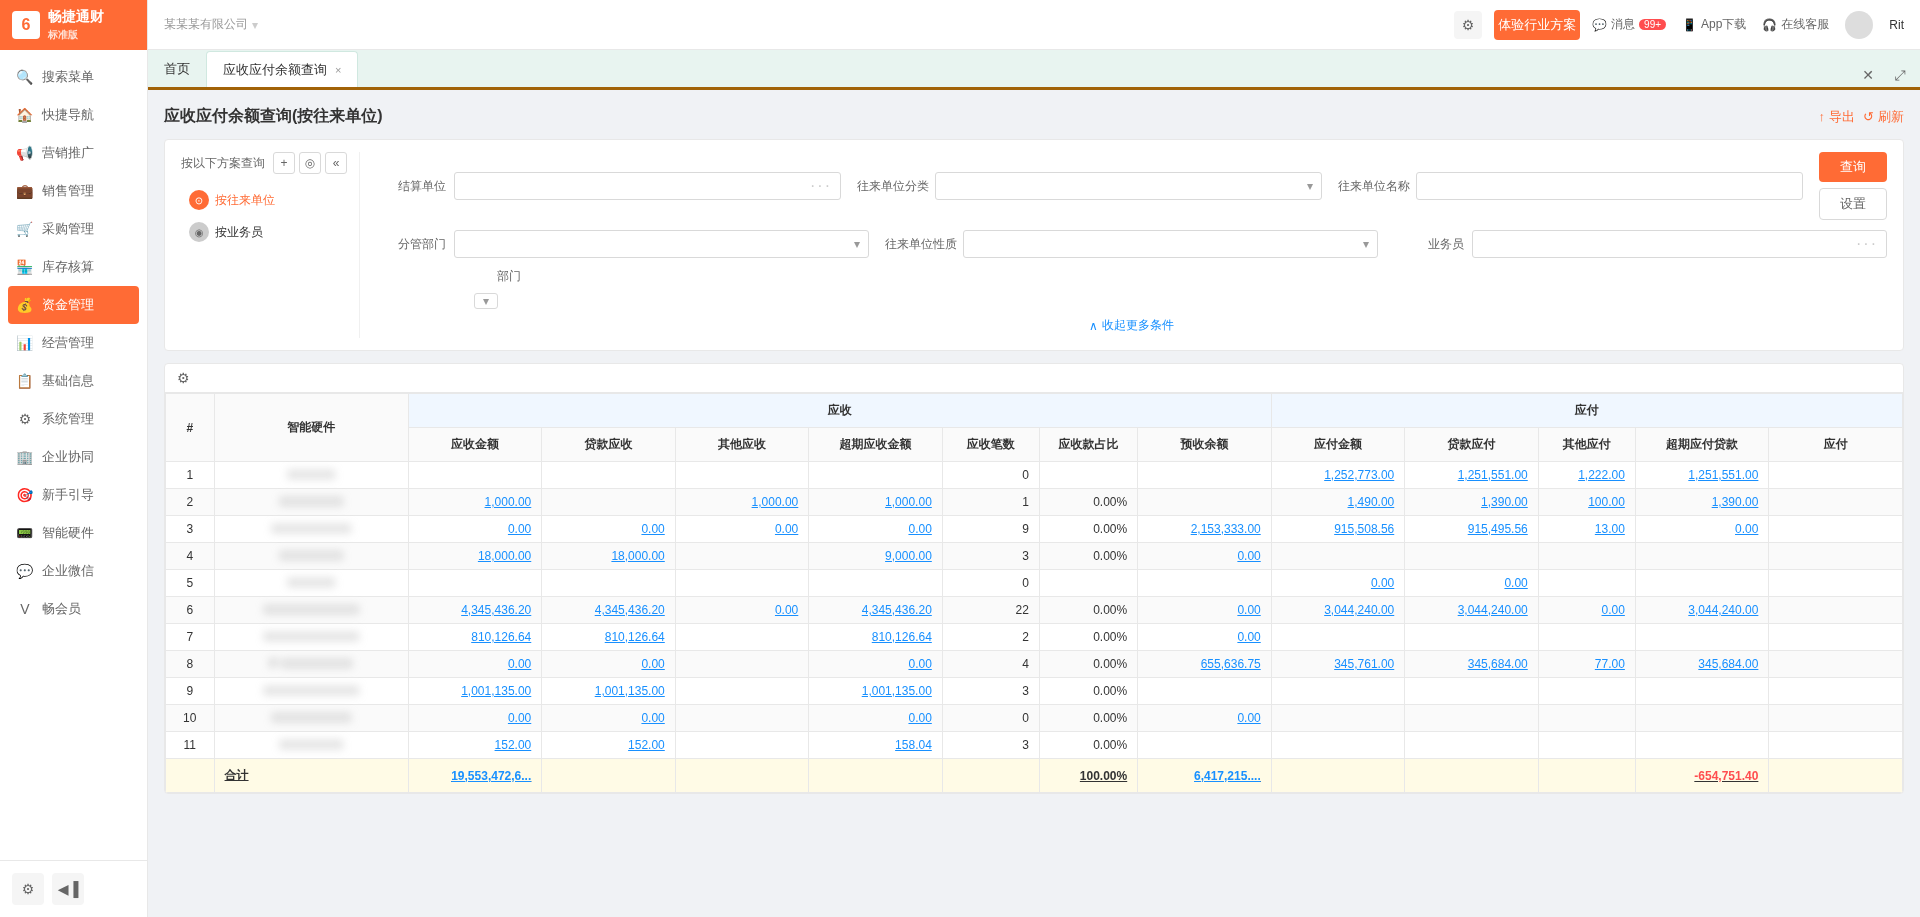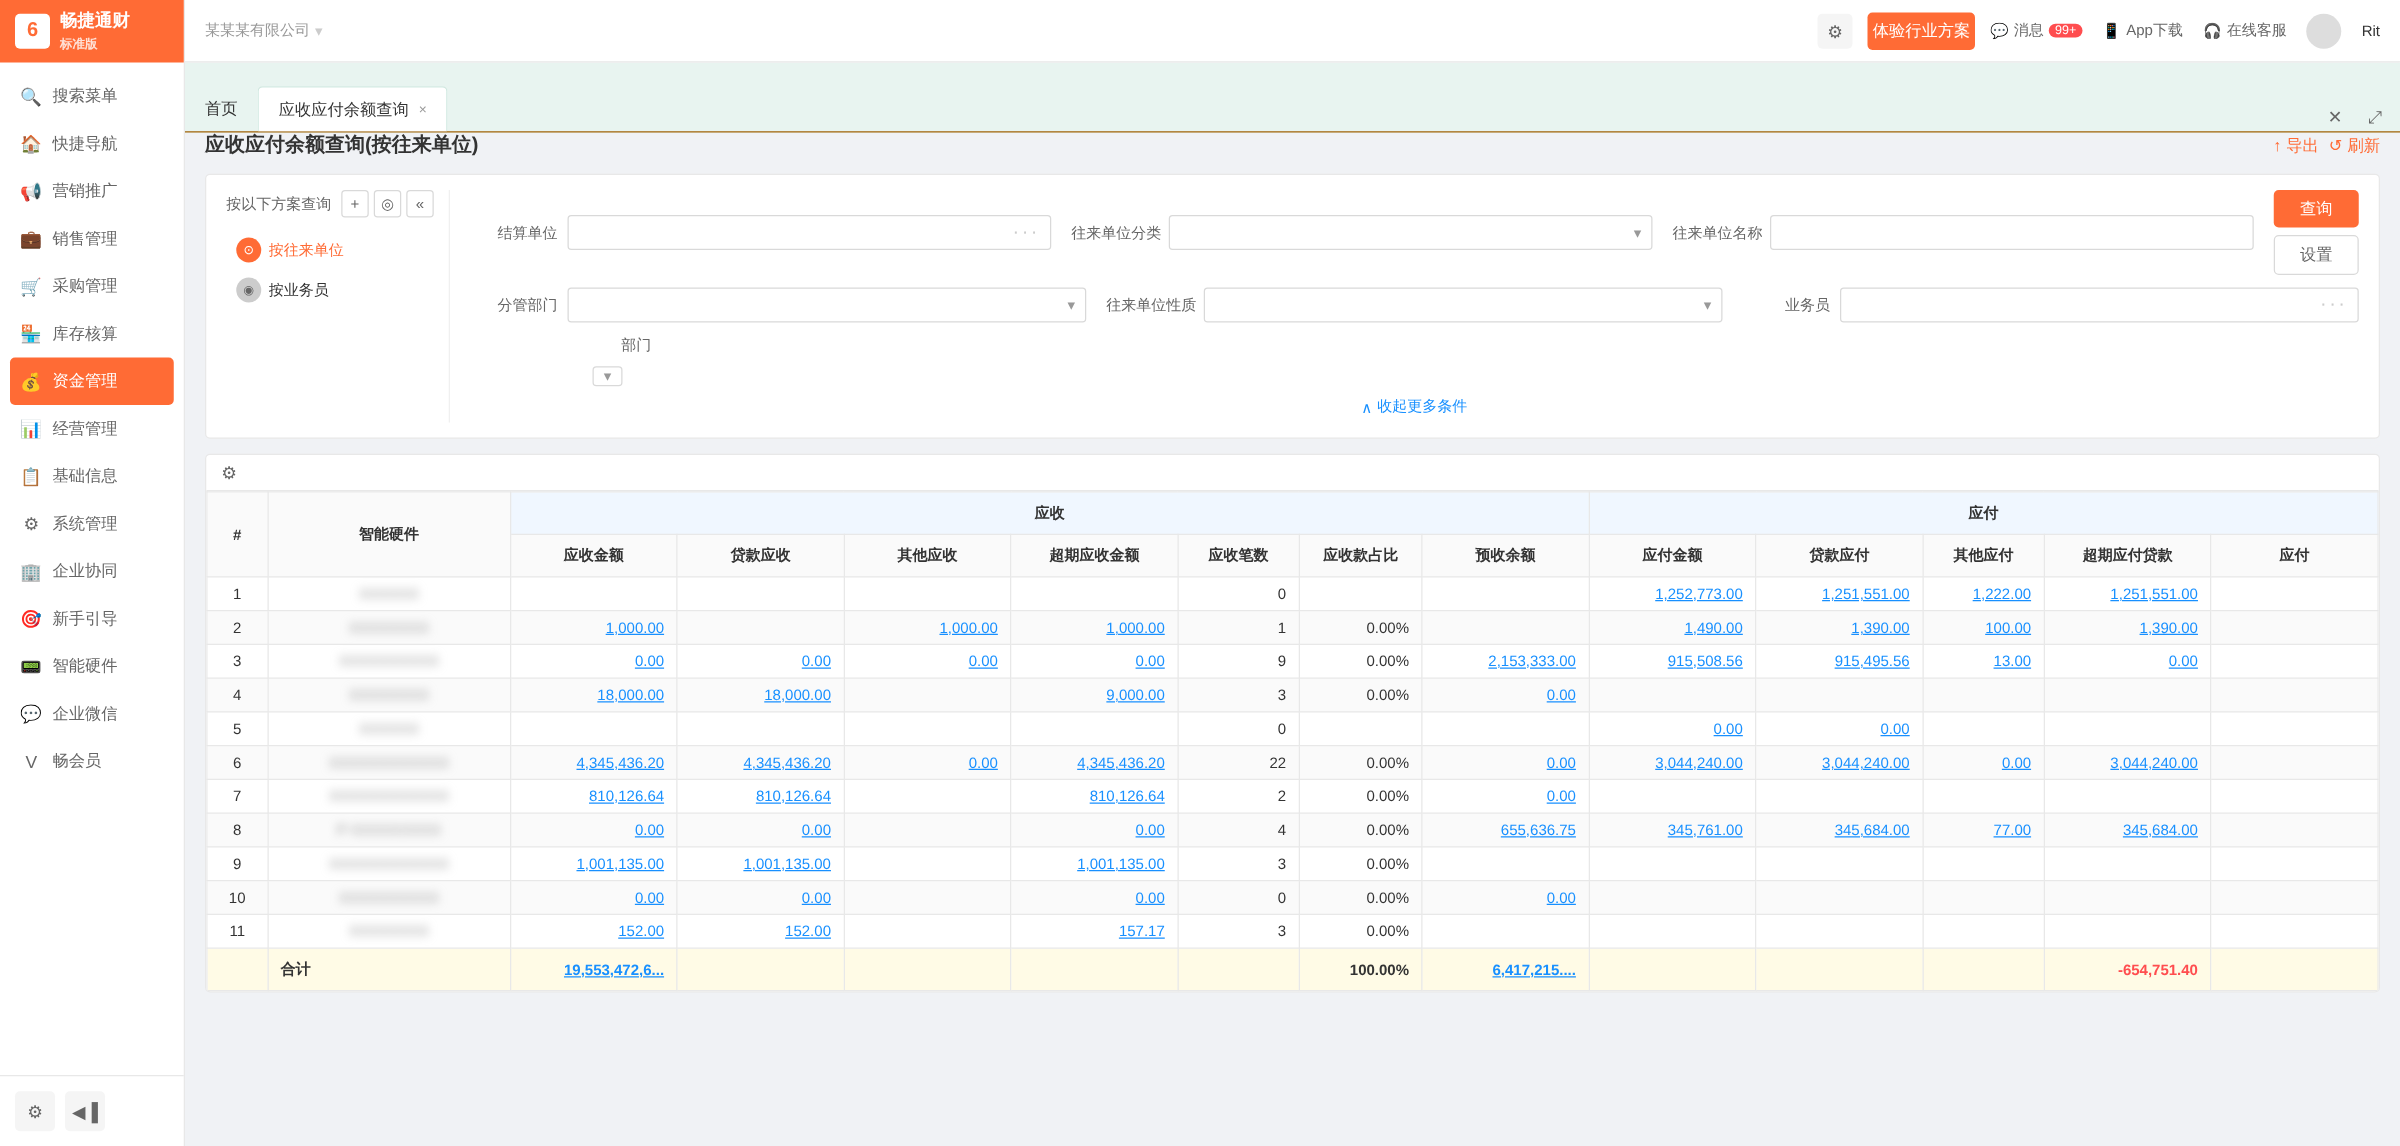--- a/index.html
+++ b/index.html
@@ -71,23 +71,23 @@
     .badge-red {
       background: #ff4d4f; color: #fff; border-radius: 10px;
       padding: 0 5px; font-size: 10px; min-width: 18px; text-align: center;
     }
     .header-avatar {
       width: 28px; height: 28px; background: #ddd; border-radius: 50%;
     }
 
     
     .tabs {
-      position: fixed; left: 148px; top: 50px; right: 0; height: 56px;
+      position: fixed; left: 148px; top: 50px; right: 0; height: 40px;
       background: #e8f4f0; display: flex; align-items: flex-end;
-      padding: 0 0 0 0; z-index: 98; border-bottom: 1px solid #a16207;
+      padding: 0 0 0 0; z-index: 98; border-bottom: 3px solid #a16207;
     }
     .tab {
       height: 36px; padding: 0 16px; display: flex; align-items: center;
       gap: 8px; cursor: pointer; font-size: 13px; border-radius: 4px 4px 0 0;
       color: #666; background: transparent;
     }
     .tab.home { color: #333; }
     .tab.active {
       background: #fff; color: #333; border: 1px solid #d0e8e0; border-bottom: none;
     }
@@ -199,21 +199,21 @@
     }
     tbody tr { background: #fff; }
     tbody tr:nth-child(even) { background: #fafafa; }
     tbody td {
       padding: 6px 10px; border: 1px solid #e8e8e8;
       text-align: center; color: #333; font-size: 12px; white-space: nowrap;
     }
     .td-link { color: #1890ff; text-decoration: underline; cursor: pointer; }
     .td-num { text-align: right; }
 
-    tfoot tr { background: #fffbe6; }
+    tfoot tr { background: #fffbe6; text-decoration: underline; }
     tfoot td {
       padding: 8px 10px; border: 1px solid #e8e8e8;
       font-weight: 600; font-size: 12px; white-space: nowrap;
     }
     tfoot td.td-num { text-align: right; }
 
     .col-index { width: 40px; }
     .col-unit { width: 160px; min-width: 120px; }
     .col-num { width: 110px; }
     .col-small { width: 80px; }
@@ -636,21 +636,21 @@
             <td class="td-num"></td>
             <td class="td-num"></td>
             <td class="td-num"></td>
           </tr>
           <tr>
             <td>11</td>
             <td style="filter: blur(4px); color: rgb(153, 153, 153);">XXXXXXXX</td>
             <td class="td-num td-link">152.00</td>
             <td class="td-num td-link">152.00</td>
             <td class="td-num"></td>
-            <td class="td-num td-link">157.17</td>
+            <td class="td-num td-link">158.04</td>
             <td class="td-num">3</td>
             <td class="td-num">0.00%</td>
             <td class="td-num"></td>
             <td class="td-num"></td>
             <td class="td-num"></td>
             <td class="td-num"></td>
             <td class="td-num"></td>
             <td class="td-num"></td>
           </tr>
         </tbody>

